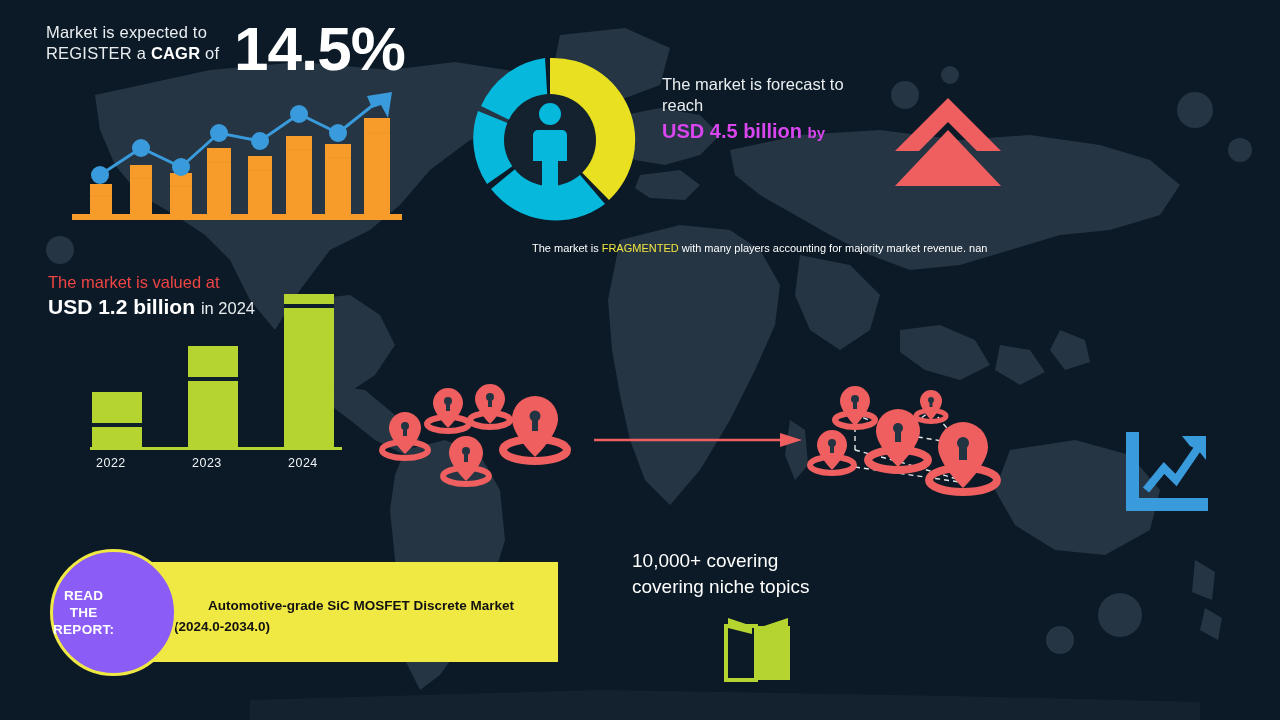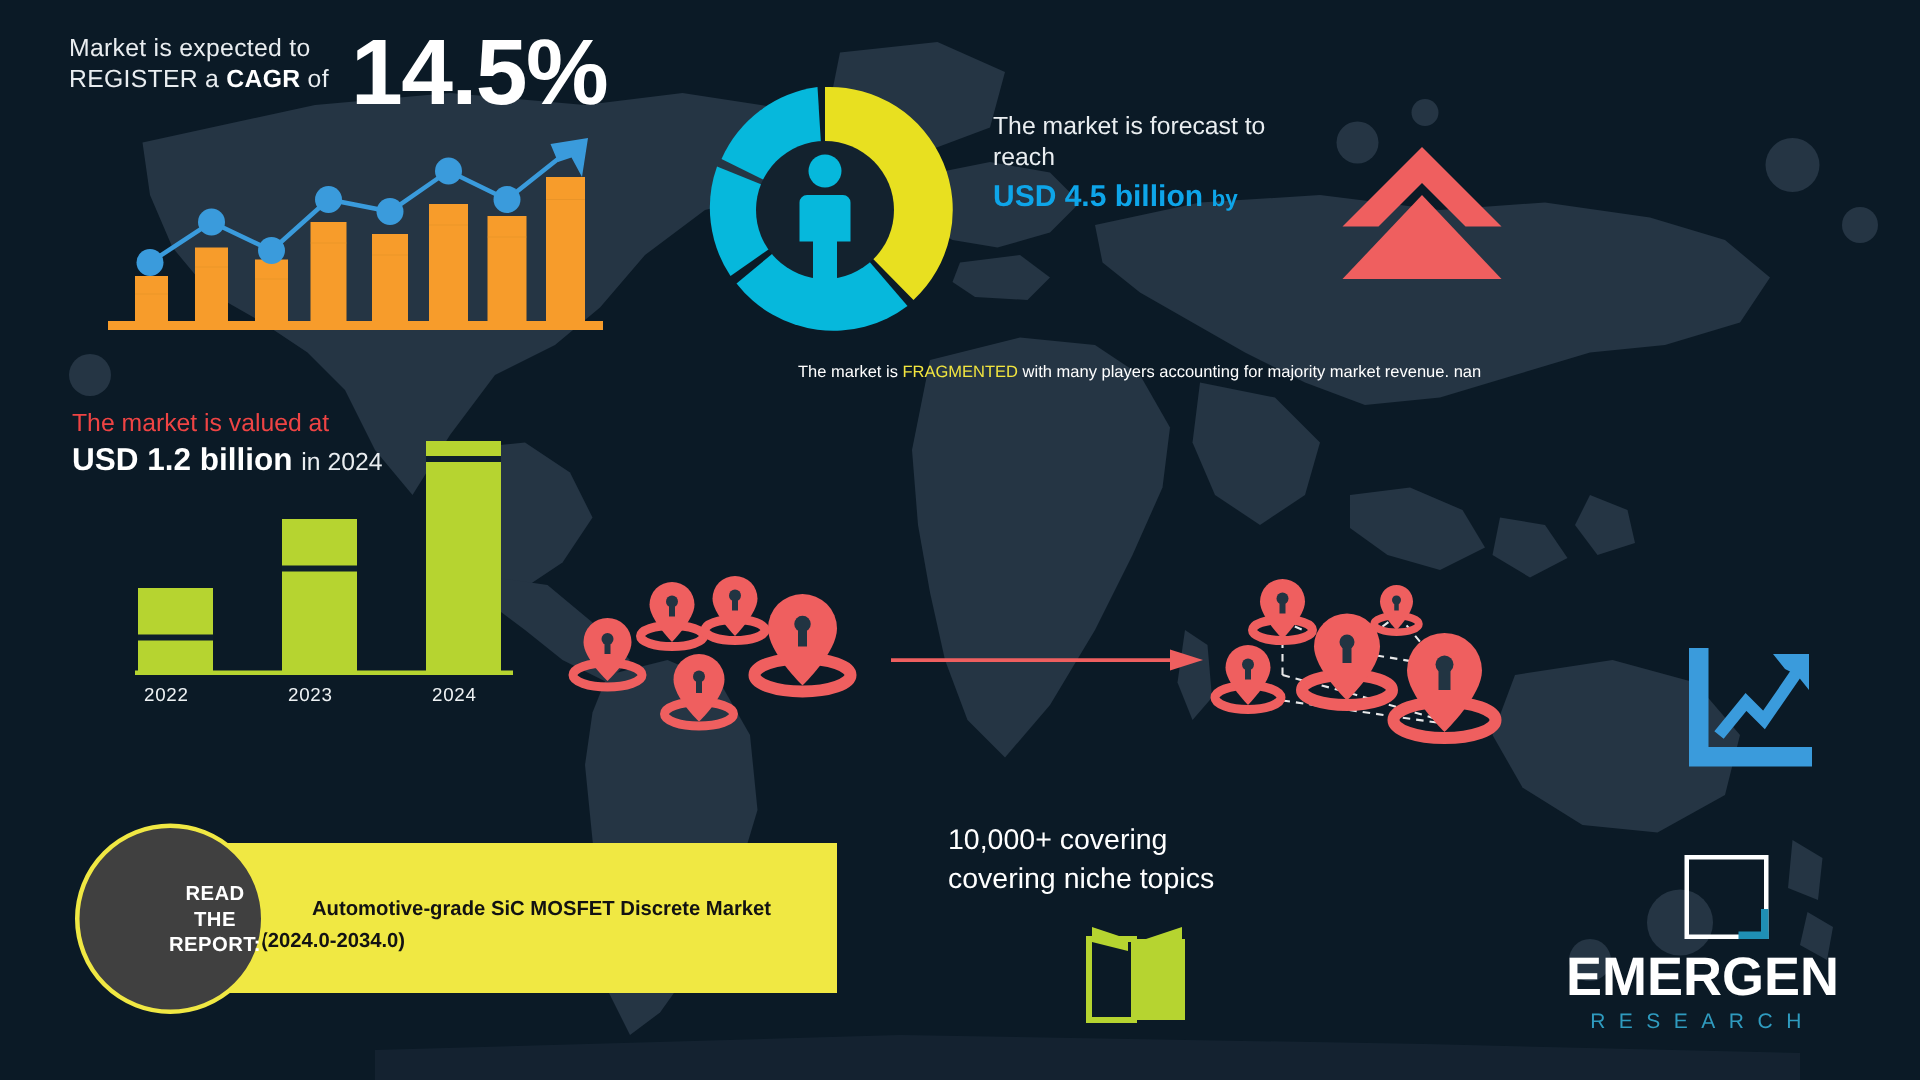--- a/index.html
+++ b/index.html
@@ -24,21 +24,21 @@
   #cagr-text b { font-weight: 700; color:#ffffff;text-align:right; }
   #cagr-value {
     position: absolute; left: 188px; top: -10px;
     font-size: 62px; font-weight: 700; color: #ffffff; letter-spacing: -1px;
     line-height: 74px; white-space: nowrap;
   }
 
   
   #forecast-block { left: 662px; top: 74px; width: 225px; }
   #forecast-l1 { font-size: 16.5px; line-height: 21px; color: #e9edf0; }
-  #forecast-l2 { font-size: 20px; line-height: 26px; color: #0ea5e9; font-weight: 700; margin-top: 2px;}
+  #forecast-l2 { font-size: 20px; line-height: 26px; color: #d946ef; font-weight: 700; margin-top: 2px;}
   #forecast-l2 .sm { font-size: 15px; font-weight: 700;}
   #forecast-l3 { font-size: 16.5px; line-height: 21px; color: #e9edf0; }
 
   
   #fragment-block { left: 532px; top: 236px; width: 680px; font-size: 11px; line-height: 24px; color: #ffffff; }
   #fragment-hl { color: #f2e53f; }
 
   
   #valued-block { left: 48px; top: 272px; width: 300px; }
   #valued-l1 { font-size: 16.5px; line-height: 21px; color: #ef4444; }
@@ -55,22 +55,22 @@
   
   #reports-block { left: 632px; top: 548px; width: 260px; }
   #reports-block div { font-size: 19px; line-height: 26px; color: #ffffff; }
 
   
   #report-banner { left: 148px; top: 562px; width: 410px; height: 100px; background: #f0e843; }
   #report-title { position: absolute; left: 26px; top: 36px; font-size: 13.5px; font-weight: 700; color: #121212; white-space: nowrap; padding-left: 34px; }
   #report-years { position: absolute; left: 26px; top: 57px; font-size: 13.5px; font-weight: 700; color: #121212; }
   #report-circle {
     left: 50px; top: 549px; width: 127px; height: 127px; border-radius: 50%;
-    background: #404040; border: 3px solid #f0e843;
-    display: flex; align-items: center; justify-content: flex-end;
+    background: #8b5cf6; border: 3px solid #f0e843;
+    display: flex; align-items: center; justify-content: flex-start;
   }
   #report-circle-text { font-size: 13.5px; font-weight: 700; color: #ffffff; text-align: center; line-height: 17px; letter-spacing: .3px; }
 
   
   #logo { left: 1010px; top: 570px; width: 250px; height: 130px; }
   #logo-mark { position: absolute; left: 113px; top: 0px; width: 56px; height: 56px; border: 3px solid #ffffff; }
   #logo-mark-accent { position:absolute; right:-3px; bottom:-3px; width: 20px; height: 5px; background: #1f8fb5; }
   #logo-mark-accent2 { position:absolute; right:-3px; bottom:-3px; width: 5px; height: 20px; background: #1f8fb5; }
   #logo-name { position: absolute; left: 0; top: 60px; width: 250px; text-align: center;
                font-size: 36px; font-weight: 700; color: #ffffff; letter-spacing: 0px; }
@@ -331,22 +331,14 @@
     <div id="report-years">(2024.0-2034.0)</div>
   </div>
   <div class="abs" id="report-circle">
     <div id="report-circle-text">
       <span>READ</span><br>
       <span>THE</span><br>
       <span>REPORT:</span>
     </div>
   </div>
 
-  <div class="abs" id="logo">
-    <div id="logo-mark">
-      <div id="logo-mark-accent"></div>
-      <div id="logo-mark-accent2"></div>
-    </div>
-    <div id="logo-name">EMERGEN</div>
-    <div id="logo-sub">RESEARCH</div>
-  </div>
 
 </div>
 
 </body></html>

